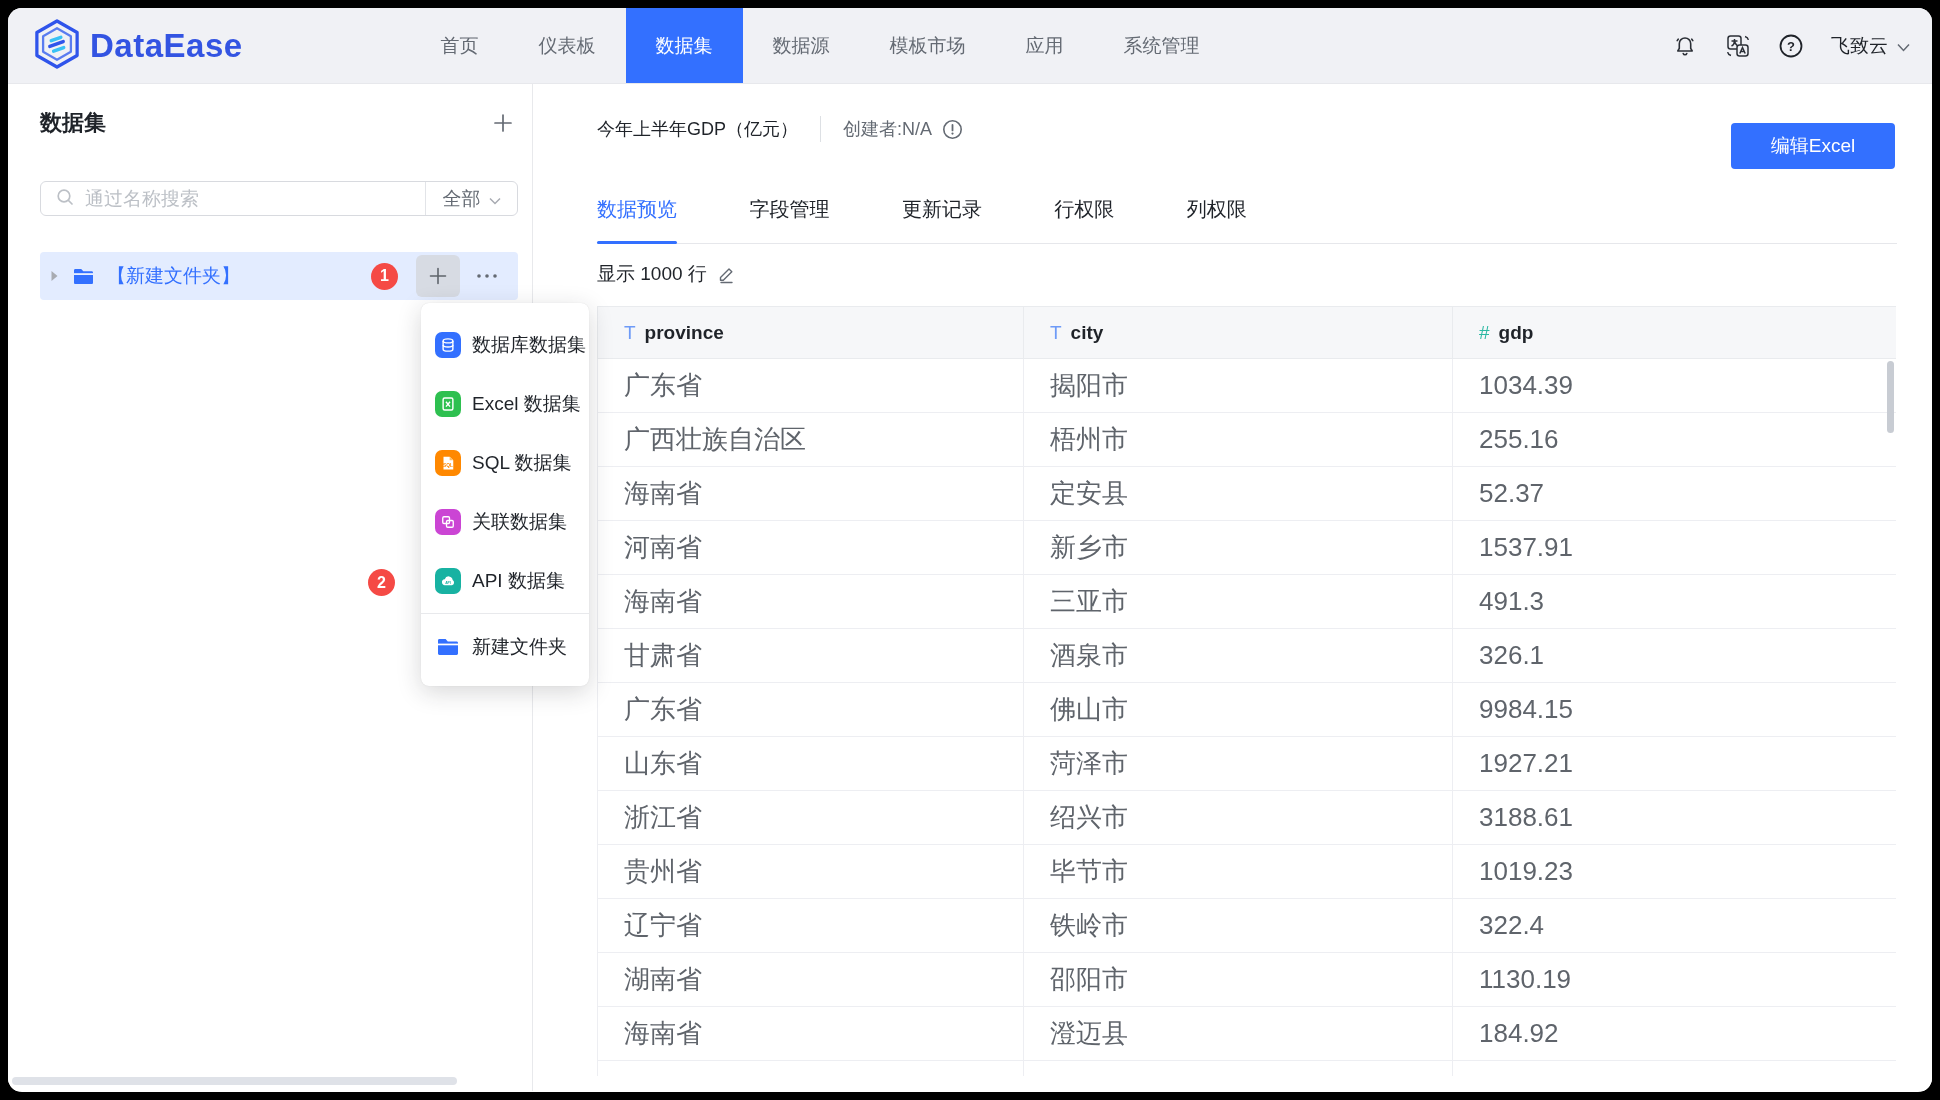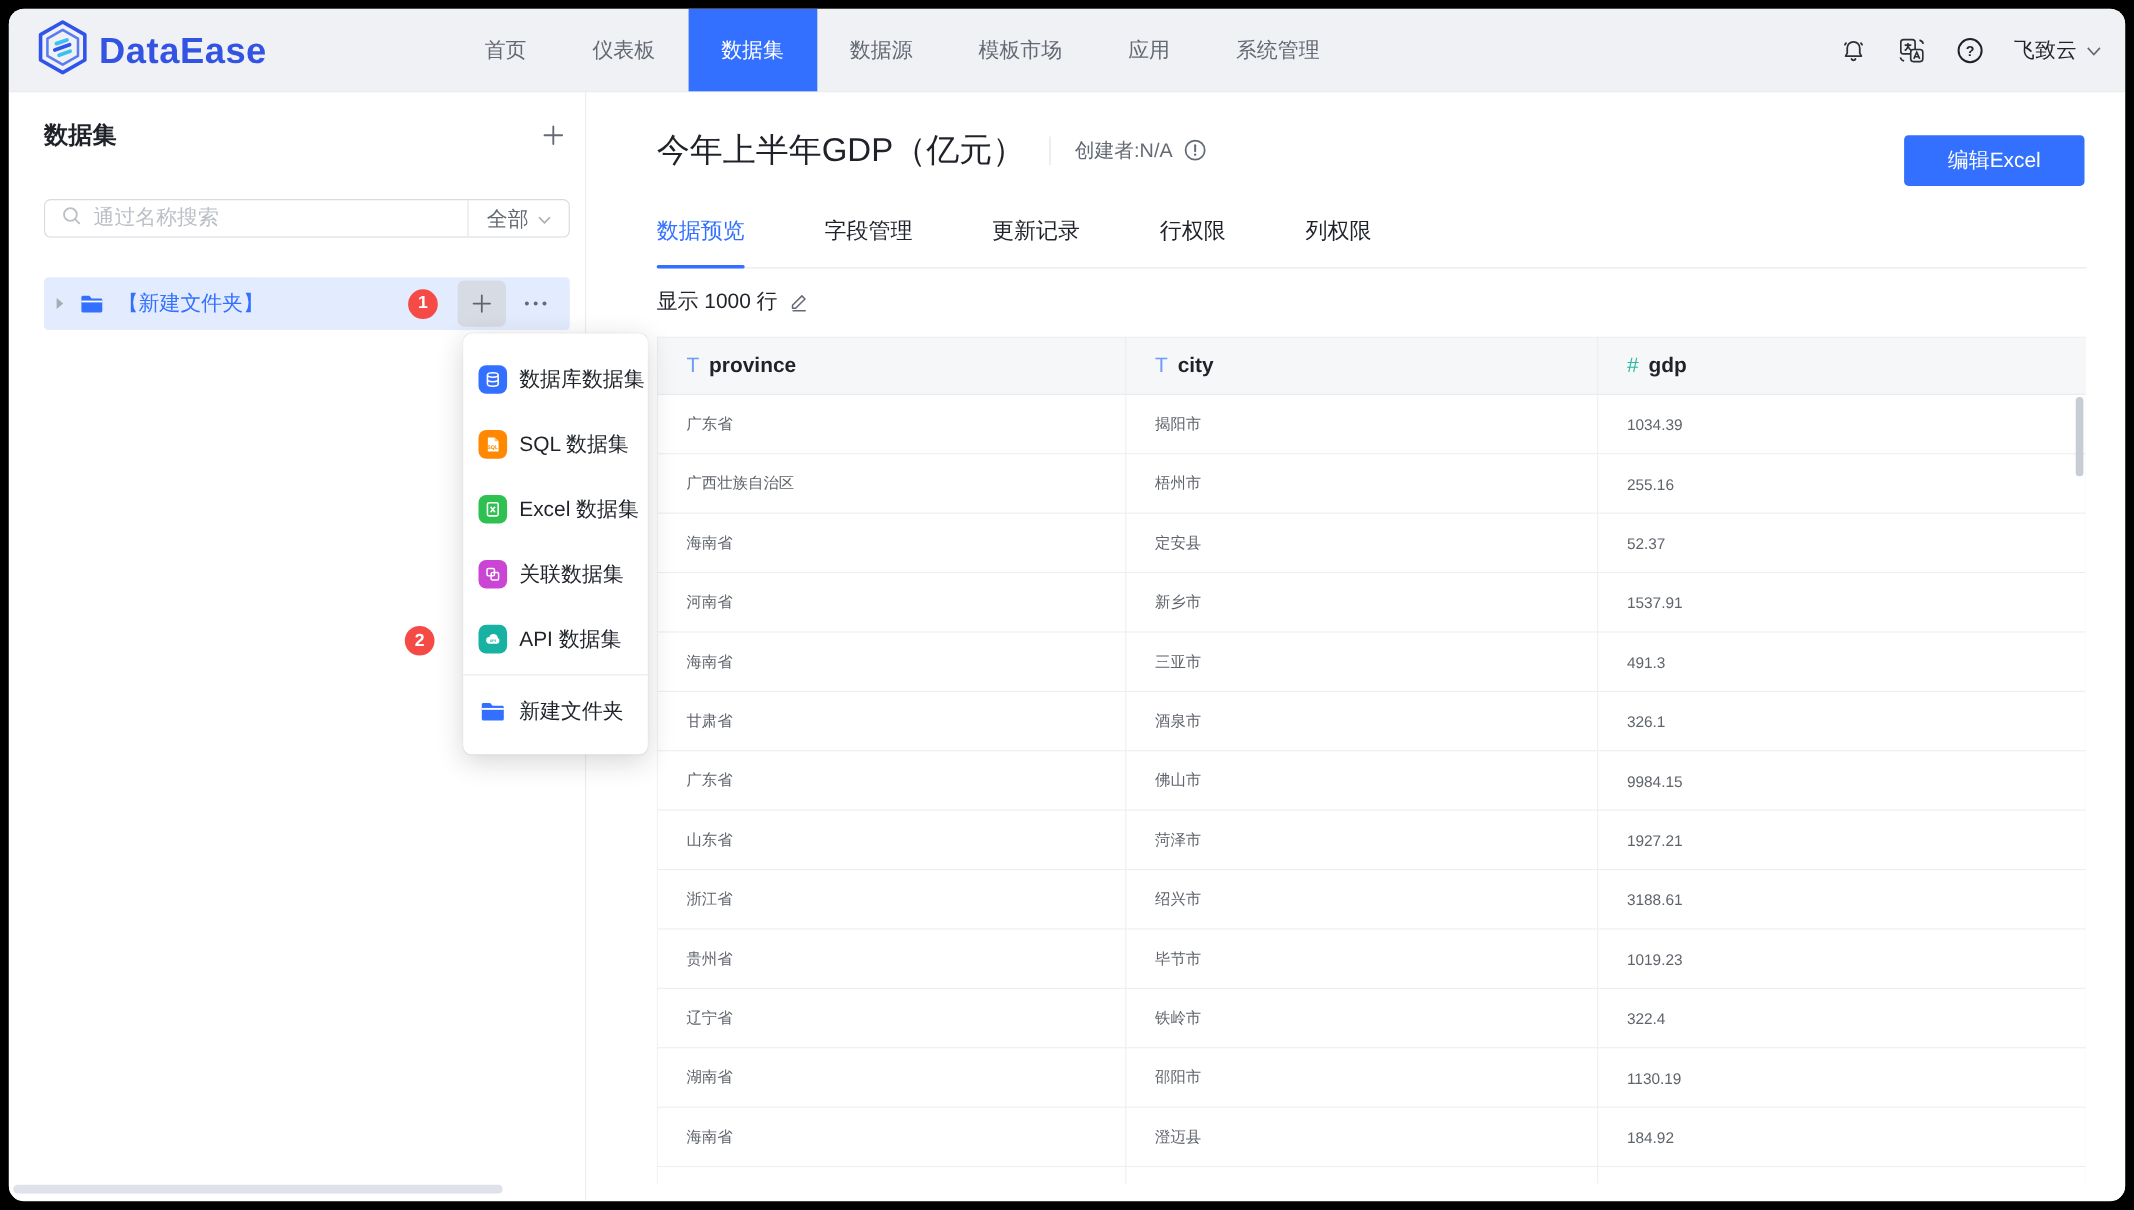--- a/index.html
+++ b/index.html
@@ -81,21 +81,21 @@
     font-size: 19px; color: #1f2329; cursor: pointer; }
   .menu-divider { height: 1px; background: #e8e9ec; margin: 3px 0; }
   .mi-icon { width: 26px; height: 26px; border-radius: 7px; display:flex; align-items:center; justify-content:center; flex: none; }
   .mi-db { background: #3370ff; } .mi-sql { background: #ff8800; } .mi-xls { background: #2ec050; }
   .mi-union { background: #cb45d4; } .mi-api { background: #18b2a2; }
 
   .step-badge-2 { position: absolute; left: 360px; top: 561px; z-index: 31; }
 
   
   .main-header { position: absolute; top: 32px; left: 64px; display: flex; align-items: center; }
-  .ds-title { font-size: 30px; font-weight: 500; color: #1f2329; }
+  .ds-title { font-size: 18px; font-weight: 500; color: #1f2329; }
   .vdivider { width: 1px; height: 26px; background: #dde0e4; margin: 0 22px; }
   .creator { font-size: 18px; color: #646a73; }
   .info-icon { margin-left: 10px; display: flex; align-items: center; }
   .edit-btn { position: absolute; top: 39px; right: 37px; width: 164px; height: 46px;
     background: #3370ff; color: #fff; border: none; border-radius: 4px; font-size: 19px;
     cursor: pointer; font-family: inherit; }
 
   .tabs { position: absolute; top: 104px; left: 64px; right: 35px; border-bottom: 1px solid #e6e7eb; }
   .tab { display: inline-block; margin-right: 68px; padding: 8px 0 20px; font-size: 20px; color: #1f2329;
     cursor: pointer; position: relative; }
@@ -105,21 +105,21 @@
 
   .rowcount { position: absolute; top: 177px; left: 64px; display: flex; align-items: center; gap: 10px;
     font-size: 19px; color: #1f2329; }
   .pencil { display:flex; align-items:center; cursor: pointer; }
 
   .table-wrap { position: absolute; top: 222px; left: 64px; width: 1299px; height: 770px; overflow: hidden; }
   table { border-collapse: collapse; width: 1299px; table-layout: fixed; }
   col.c1 { width: 426px; } col.c2 { width: 429px; } col.c3 { width: 444px; }
   th { height: 52px; background: #f6f7f9; border: 1px solid #e9ebee; text-align: left;
     padding-left: 26px; font-size: 19px; color: #1f2329; font-weight: 700; }
-  td { height: 54px; border: 1px solid #edeef2; padding-left: 26px; font-size: 14px; color: #5f646b; }
+  td { height: 54px; border: 1px solid #edeef2; padding-left: 26px; font-size: 26px; color: #5f646b; }
   .ftype { font-weight: 500; margin-right: 9px; font-size: 19px; }
   .ftype-text { color: #6e9bf7; }
   .ftype-num { color: #2bb8a3; }
   .vscroll { position: absolute; right: 2px; top: 55px; width: 7px; height: 72px; background: #c8ccd3; border-radius: 4px; }
 </style>
 </head>
 <body>
 
 <div class="window">
 
@@ -393,39 +393,39 @@
       <span class="mi-icon mi-db">
         <svg width="18" height="18" viewBox="0 0 24 24" fill="none" stroke="#fff" stroke-width="1.9">
           <ellipse cx="12" cy="6.5" rx="6.5" ry="2.7"></ellipse>
           <path d="M5.5 6.5v11c0 1.5 2.9 2.7 6.5 2.7s6.5-1.2 6.5-2.7v-11"></path>
           <path d="M5.5 12c0 1.5 2.9 2.7 6.5 2.7s6.5-1.2 6.5-2.7"></path>
         </svg>
       </span>
       <span>数据库数据集</span>
     </div>
     <div class="menu-item">
+      <span class="mi-icon mi-xls">
+        <svg width="18" height="18" viewBox="0 0 24 24" fill="none" stroke="#fff" stroke-width="1.9">
+          <rect x="5.5" y="4" width="13" height="16" rx="2"></rect>
+          <path d="M9.3 9l5.4 6.5M14.7 9l-5.4 6.5"></path>
+        </svg>
+      </span>
+      <span>Excel 数据集</span>
+    </div>
+    <div class="menu-item">
       <span class="mi-icon mi-sql">
         <svg width="18" height="18" viewBox="0 0 24 24">
           <path d="M6 3.5h8.2L19 8.3V20.5H6z" fill="#fff"></path>
           <path d="M14.2 3.5v4.8H19z" fill="#ffc069"></path>
           <text x="12" y="17" text-anchor="middle" font-size="6.5" font-weight="700" fill="#ff8800" font-family="Liberation Sans, sans-serif">SQL</text>
         </svg>
       </span>
       <span>SQL 数据集</span>
     </div>
     <div class="menu-item">
-      <span class="mi-icon mi-xls">
-        <svg width="18" height="18" viewBox="0 0 24 24" fill="none" stroke="#fff" stroke-width="1.9">
-          <rect x="5.5" y="4" width="13" height="16" rx="2"></rect>
-          <path d="M9.3 9l5.4 6.5M14.7 9l-5.4 6.5"></path>
-        </svg>
-      </span>
-      <span>Excel 数据集</span>
-    </div>
-    <div class="menu-item">
       <span class="mi-icon mi-union">
         <svg width="18" height="18" viewBox="0 0 24 24" fill="none" stroke="#fff" stroke-width="1.8">
           <rect x="5" y="5" width="9" height="9" rx="1.6"></rect>
           <rect x="10" y="10" width="9" height="9" rx="1.6"></rect>
         </svg>
       </span>
       <span>关联数据集</span>
     </div>
     <div class="menu-item">
       <span class="mi-icon mi-api">

